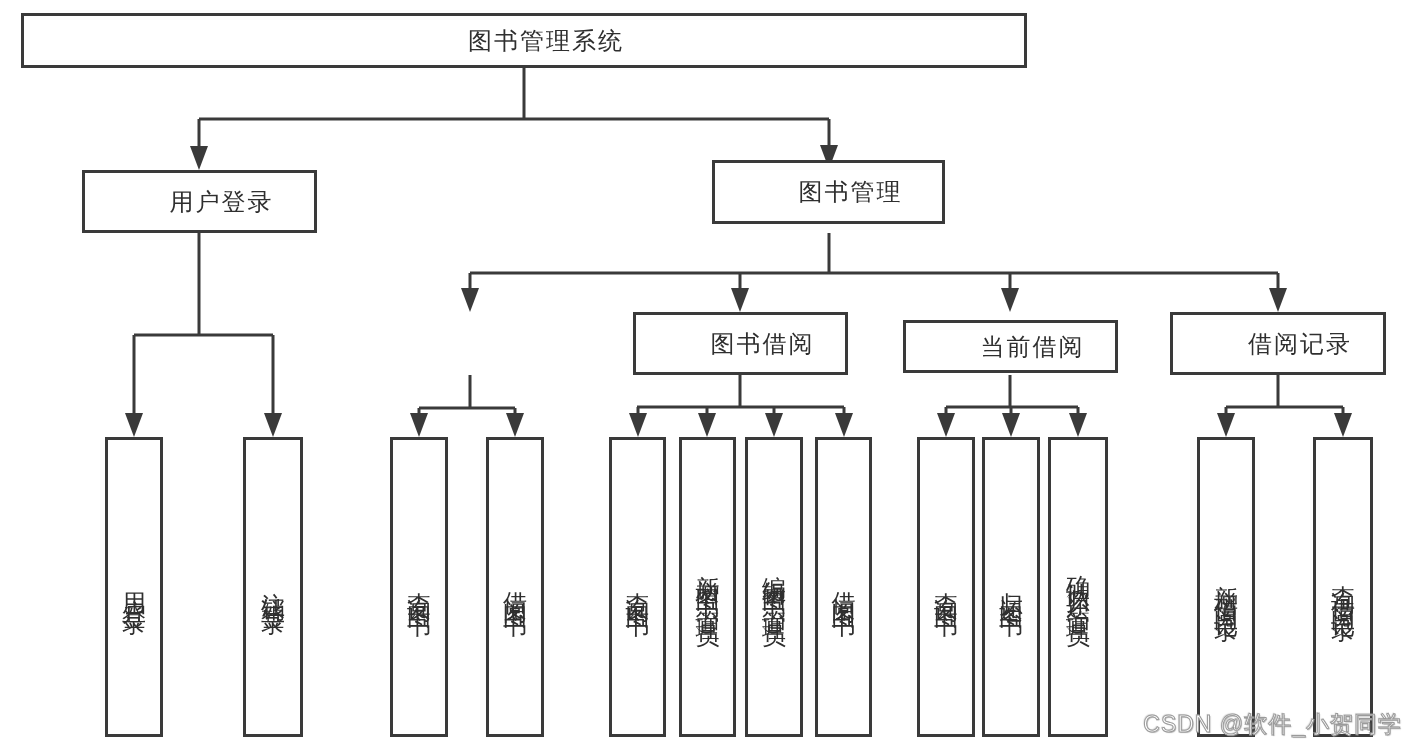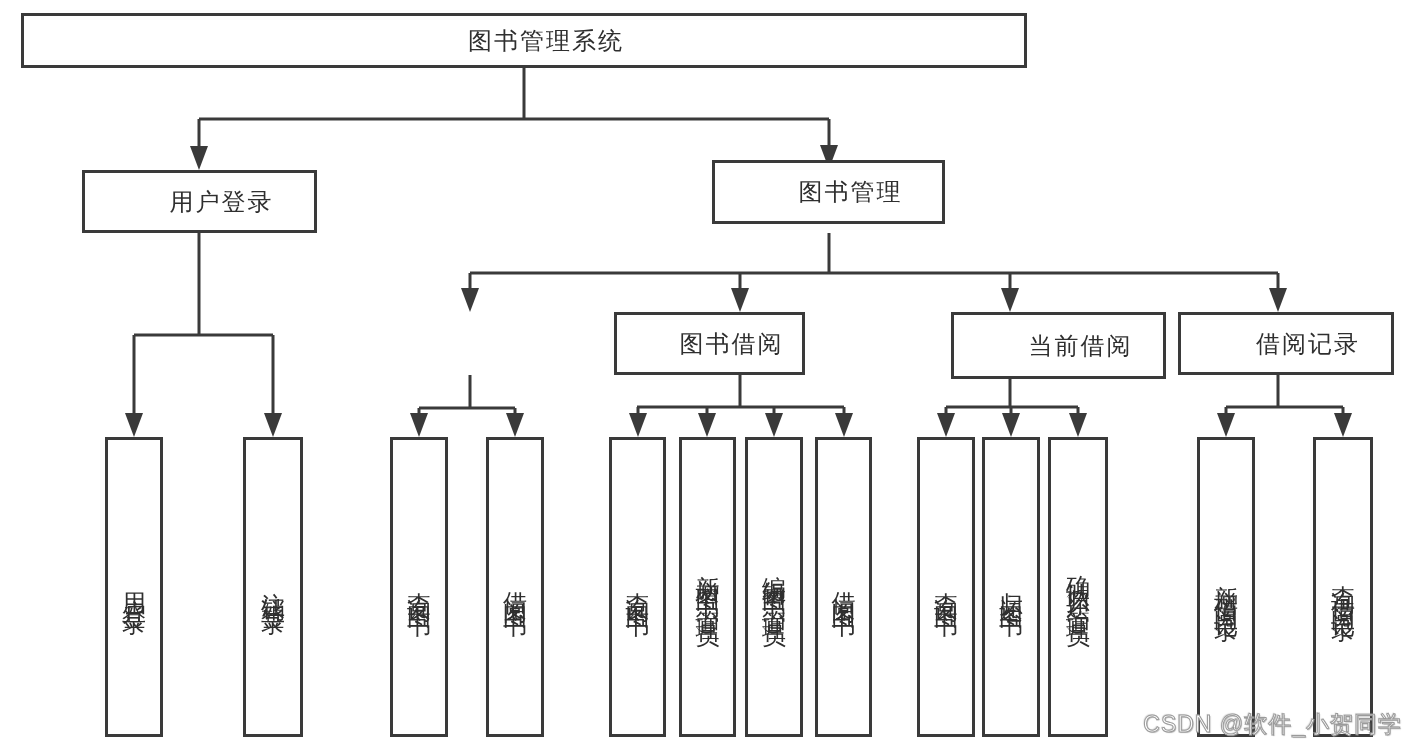--- a/index.html
+++ b/index.html
@@ -97,27 +97,27 @@
     <span>图书管理系统</span>
   </div>
 
   <div class="node hnode" style="left:82px;top:170px;width:235px;height:63px;">
     <span>用户登录</span>
   </div>
   <div class="node hnode" style="left:712px;top:160px;width:233px;height:64px;">
     <span>图书管理</span>
   </div>
 
-  <div class="node hnode" style="left:614px;top:312px;width:191px;height:63px;">
+  <div class="node hnode" style="left:633px;top:312px;width:215px;height:63px;">
     <span>图书借阅</span>
   </div>
-  <div class="node hnode" style="left:903px;top:312px;width:215px;height:67px;margin-left:48px;">
+  <div class="node hnode" style="left:903px;top:320px;width:215px;height:53px;">
     <span>当前借阅</span>
   </div>
-  <div class="node hnode" style="left:1170px;top:312px;width:216px;height:63px;margin-left:8px;">
+  <div class="node hnode" style="left:1170px;top:312px;width:216px;height:63px;">
     <span>借阅记录</span>
   </div>
 
   <div class="node leaf" style="left:105px;width:58px;">
     <span>用户登录</span>
   </div>
   <div class="node leaf" style="left:243px;width:60px;">
     <span>注销登录</span>
   </div>
 

